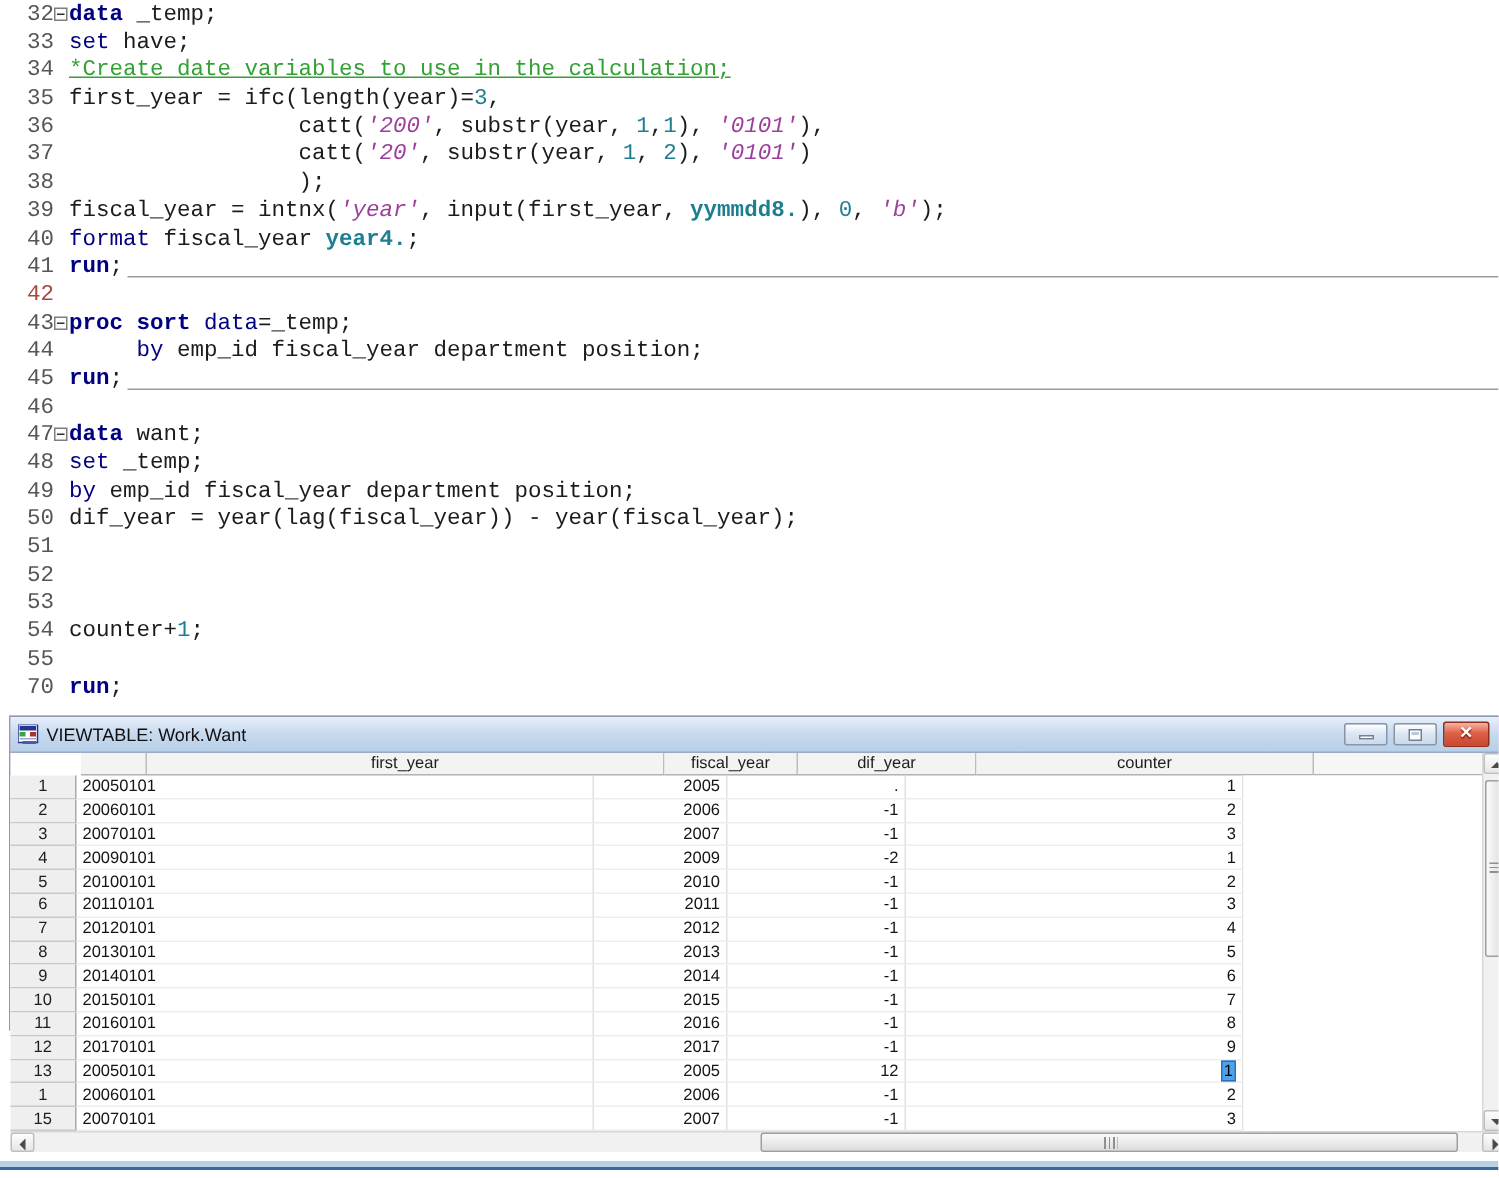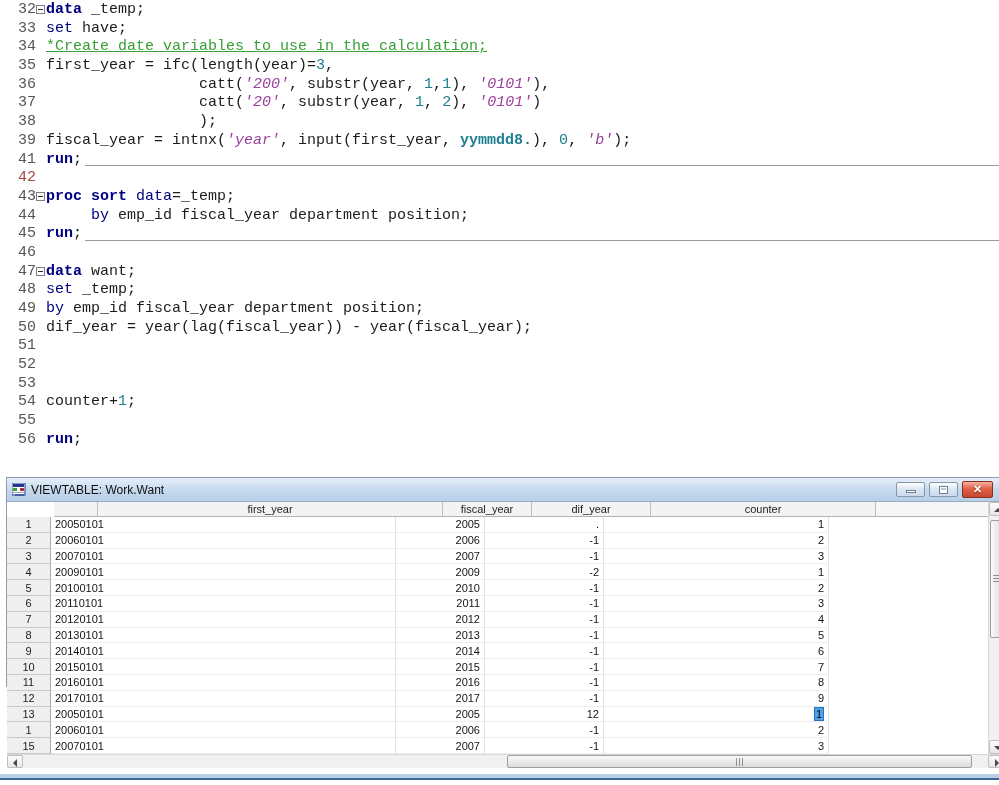--- a/index.html
+++ b/index.html
@@ -141,20 +141,25 @@
       <div class="ln">38</div>
       <div class="fold"></div>
       <div class="code"><span class="tk-p">                 );</span></div>
     </div>
     <div class="line">
       <div class="ln">39</div>
       <div class="fold"></div>
       <div class="code"><span class="tk-p">fiscal_year = intnx(</span><span class="tk-q">'year'</span><span class="tk-p">, input(first_year, </span><span class="tk-f">yymmdd8.</span><span class="tk-p">), </span><span class="tk-n">0</span><span class="tk-p">, </span><span class="tk-q">'b'</span><span class="tk-p">);</span></div>
     </div>
     <div class="line">
+      <div class="ln">40</div>
+      <div class="fold"></div>
+      <div class="code"><span class="tk-s">format</span><span class="tk-p"> fiscal_year </span><span class="tk-f">year4.</span><span class="tk-p">;</span></div>
+    </div>
+    <div class="line">
       <div class="ln">41</div>
       <div class="fold"></div>
       <div class="code"><span class="tk-k">run</span><span class="tk-p">;</span></div>
       <div class="divider"></div>
     </div>
     <div class="line">
       <div class="ln red">42</div>
       <div class="fold"></div>
       <div class="code"></div>
     </div>
@@ -221,21 +226,21 @@
       <div class="ln">54</div>
       <div class="fold"></div>
       <div class="code"><span class="tk-p">counter+</span><span class="tk-n">1</span><span class="tk-p">;</span></div>
     </div>
     <div class="line">
       <div class="ln">55</div>
       <div class="fold"></div>
       <div class="code"></div>
     </div>
     <div class="line">
-      <div class="ln">56</div>
+      <div class="ln">70</div>
       <div class="fold"></div>
       <div class="code"><span class="tk-k">run</span><span class="tk-p">;</span></div>
     </div>
   </div>
 
 <div class="vt">
   <div class="vt-title">
     <span style="display:inline-block;line-height:0;">
       <svg width="14" height="14" viewBox="0 0 14 14">
         <rect x="0" y="0" width="13" height="12" fill="#fff" stroke="#23368f"></rect>

